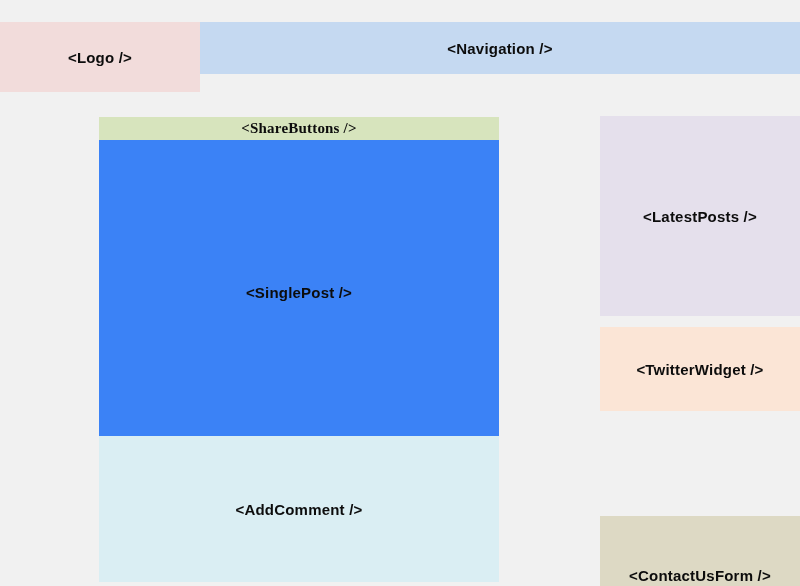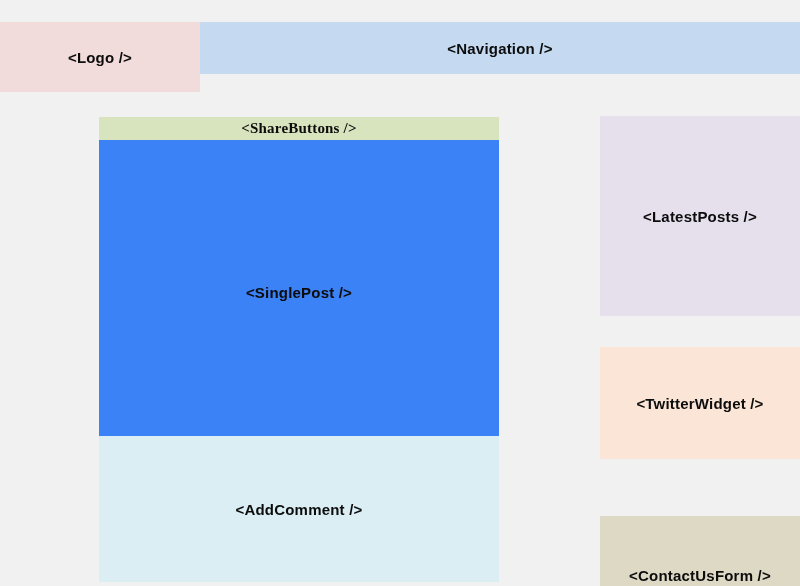--- a/index.html
+++ b/index.html
@@ -27,21 +27,21 @@
     letter-spacing: 0.2px;
     white-space: nowrap;
   }
   
   .logo            { left: 0;     top: 22px;  width: 200px; height: 70px;  }
   .navigation      { left: 200px; top: 22px;  width: 600px; height: 52px; justify-content: center;  }
   .share-buttons   { left: 99px;  top: 117px; width: 400px; height: 23px;  }
   .single-post     { left: 99px;  top: 140px; width: 400px; height: 305px; }
   .add-comment     { left: 99px;  top: 436px; width: 400px; height: 146px; }
   .latest-posts    { left: 600px; top: 116px; width: 200px; height: 200px; }
-  .twitter-widget  { left: 600px; top: 327px; width: 200px; height: 112px; margin-top: 20px; }
+  .twitter-widget  { left: 600px; top: 327px; width: 200px; height: 84px; }
   .contact-us-form { left: 600px; top: 468px; width: 200px; height: 118px; margin-top: 48px; }
 </style>
 </head>
 <body>
 
 <div class="canvas" style="background-color: rgb(241, 241, 241); padding-left: 16px;">
 
   <div class="component logo" style="background-color: rgb(242, 220, 219);">
     <span class="label">&lt;Logo /&gt;</span>
   </div>

